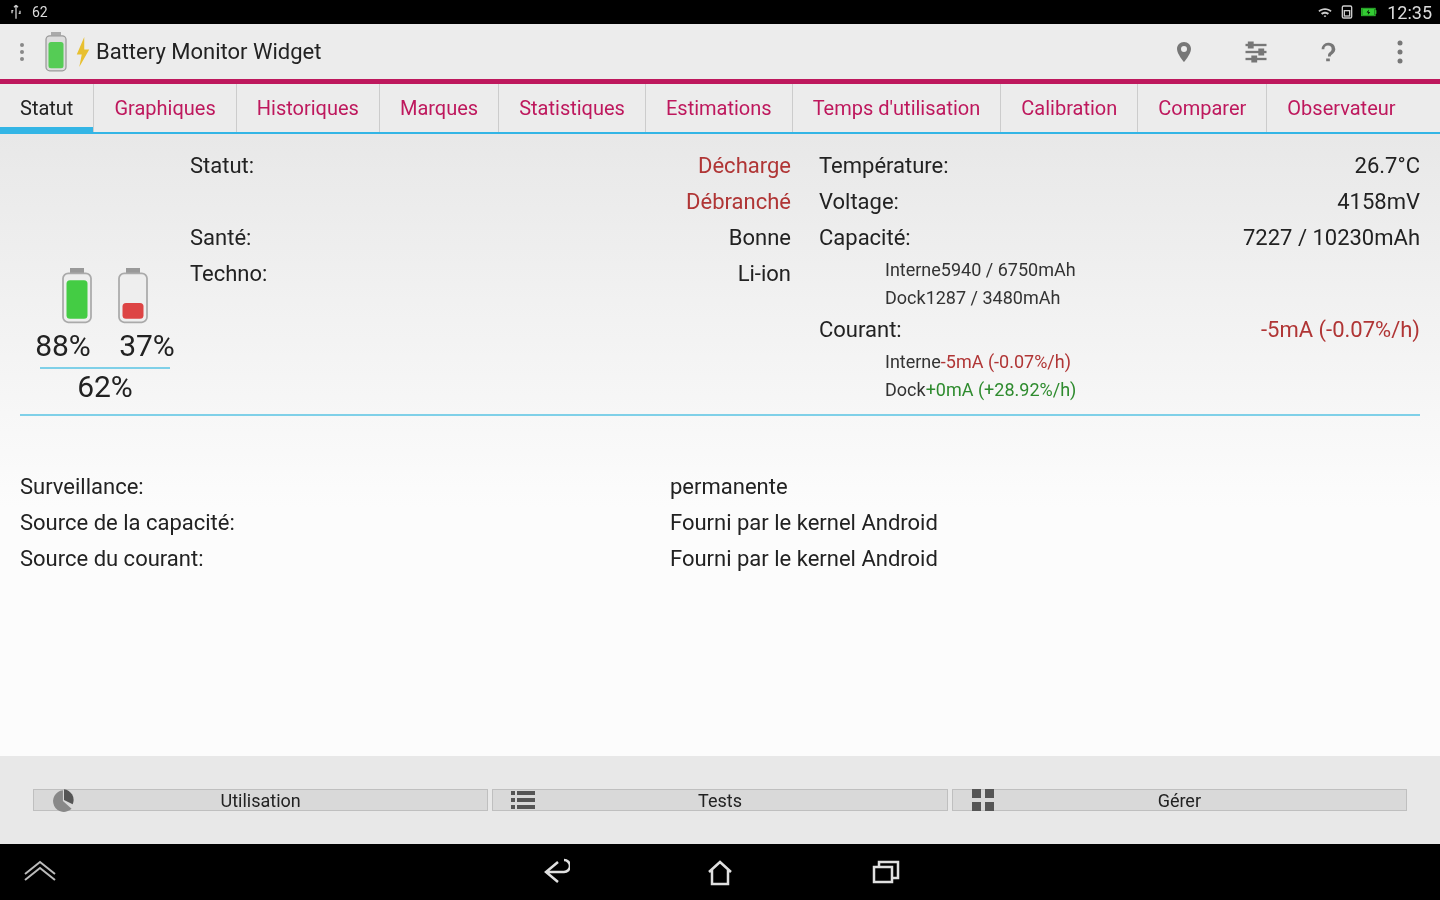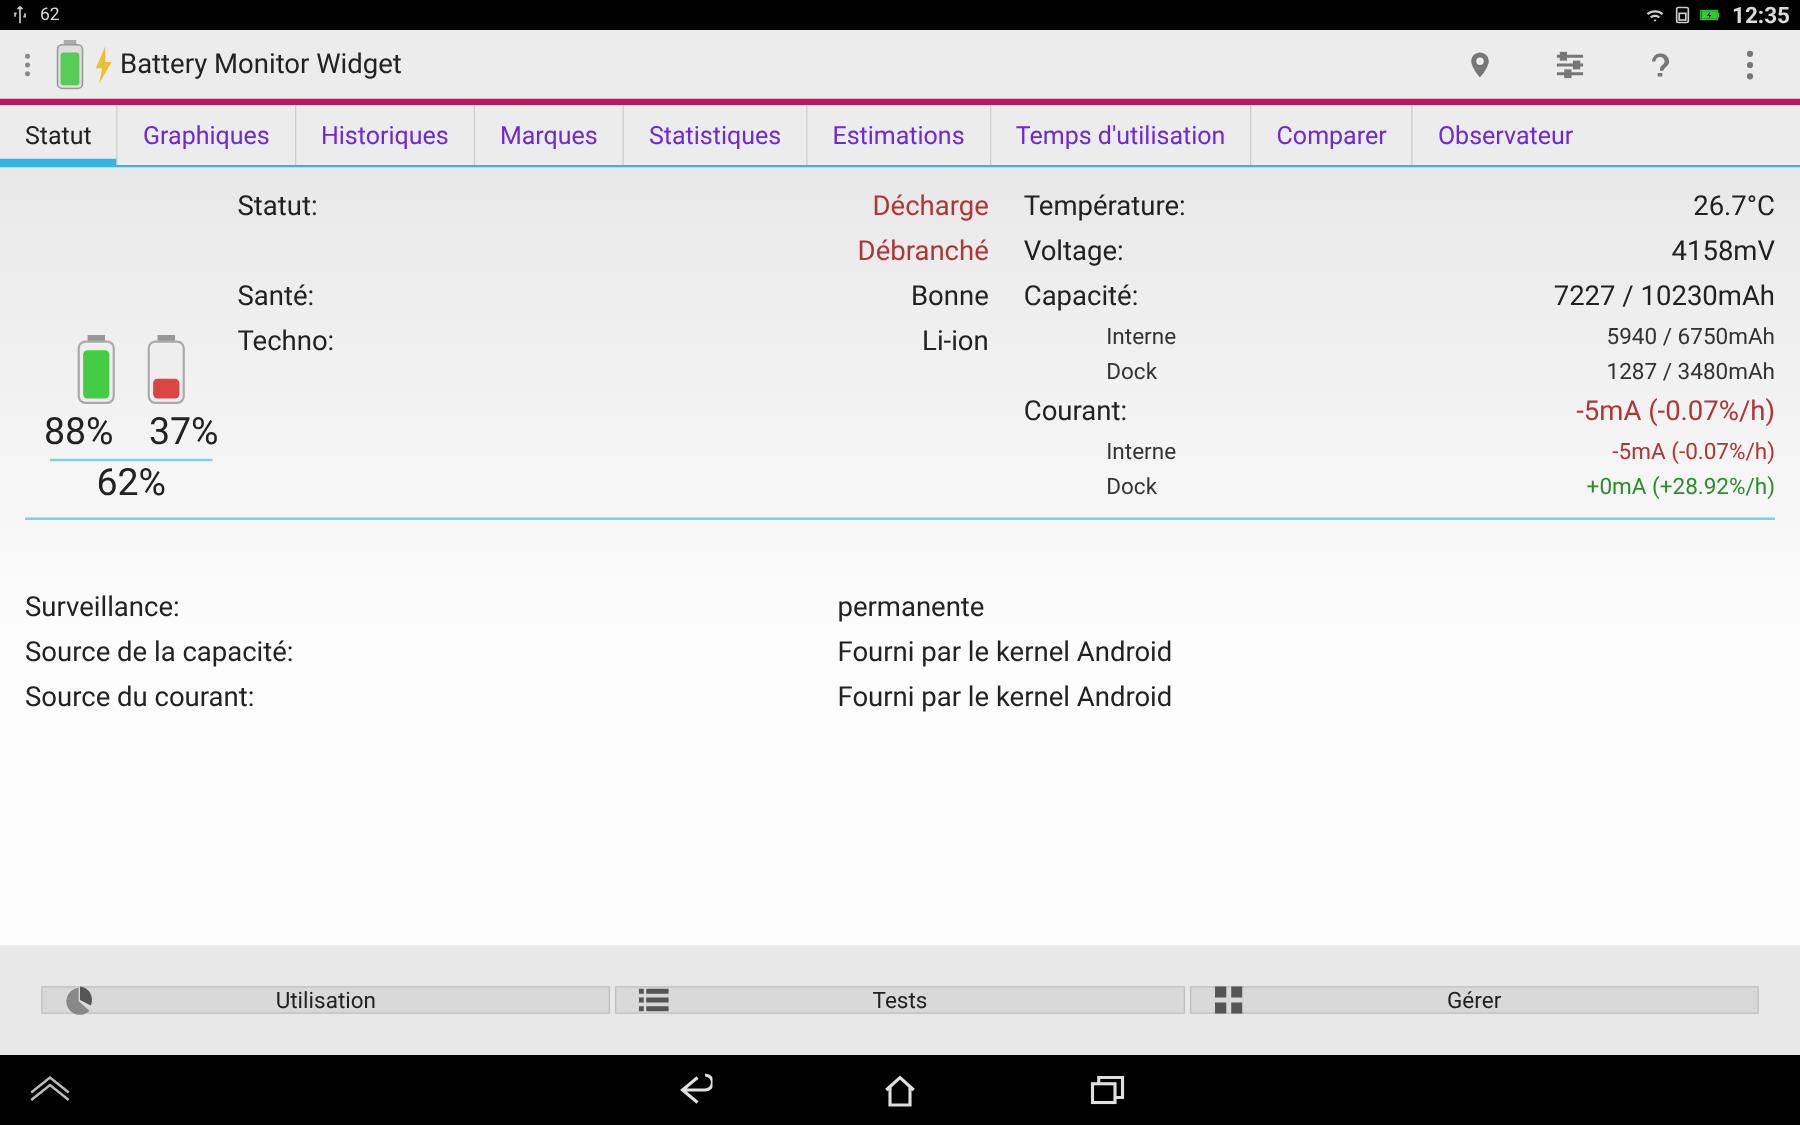--- a/index.html
+++ b/index.html
@@ -3,54 +3,54 @@
 <meta charset="utf-8">
 <style>
 * { box-sizing: border-box; margin: 0; padding: 0; font-family: Roboto, Arial, sans-serif; }
 body { width: 1440px; height: 900px; background: #e8e8e8; overflow: hidden; position: relative; }
 
 
 .status-bar { height: 24px; background: #000; color: #dcdcdc; display: flex; align-items: center; justify-content: space-between; padding: 0 8px; font-size: 14px; }
 .status-left { display: flex; align-items: center; gap: 8px; }
 .status-right { display: flex; align-items: center; gap: 6px; }
 .status-icon { width:16px; height:16px; display:inline-flex; align-items:center; justify-content:center; }
-.clock { font-size: 18px; font-weight: 700; margin-left: 4px; }
+.clock { font-size: 18px; font-weight: 400; margin-left: 4px; }
 
 
 .app-bar { height: 60px; background: #ececec; display: flex; align-items: center; padding: 0 12px; border-bottom: 5px solid #be185d; }
 .app-bar .mini-menu { width:20px; display:flex; flex-direction:column; gap:3px; margin-right:10px; }
 .app-bar .mini-menu span { width:4px; height:4px; background:#888; border-radius:50%; margin:0 auto; }
 .app-title { font-size: 22px; color:#222; flex:1; display:flex; align-items:center; gap:6px; }
 .app-actions { display:flex; gap:32px; align-items:center; padding-right:8px; }
 .action-btn { width:40px; height:40px; display:flex; align-items:center; justify-content:center; color:#666; }
 
 
 .tabs { height: 48px; background: #ececec; display:flex; align-items:stretch; }
-.tab { flex:0 0 auto; padding: 0 20px; display:flex; align-items:center; justify-content:center; font-size:20px; color:#6d28d9; border-right:1px solid #ccc; position:relative; cursor:pointer; }
+.tab { flex:0 0 auto; padding: 0 20px; display:flex; align-items:center; justify-content:center; font-size:20px; color:#be185d; border-right:1px solid #ccc; position:relative; cursor:pointer; }
 .tab:last-child { border-right:none; }
 .tab.active { color:#222;text-align:center; }
 .tab.active::after { content:''; position:absolute; left:0; right:0; bottom:0; height:5px; background:#33b5e5; }
 .tab-strip-bottom { height:2px; background:#33b5e5; }
 
 
 .content { padding: 14px 20px 0 20px; background: linear-gradient(#e8e8e8, #fcfcfc 60%); height: calc(100% - 24px - 60px - 48px - 2px - 88px - 56px); position:relative; }
 .top-sec { display:flex; border-bottom:2px solid #7fd0e8; padding-bottom:10px; }
 .batt-col { width:170px; display:flex; flex-direction:column; align-items:center;justify-content:flex-end; }
 .batt-icons { display:flex; gap:20px; margin-bottom:4px; }
 .batt-pcts { display:flex; gap:14px; font-size:30px; color:#222; }
 .batt-pcts span { width: 70px; text-align:center; }
 .batt-line { width:130px; height:2px; background:#7fd0e8; margin:4px 0 0 0; }
 .batt-total { font-size:30px; color:#222; }
 
 .info-cols { flex:1; display:flex; }
 .col { flex:1; }
 .row { display:flex; justify-content:space-between; font-size:22px; color:#222; line-height:36px; }
 .row .lbl { text-align:left; padding-right:12px; }
 .row .val { text-align:right; }
-.subrow { display:flex; justify-content:space-between; font-size:18px; color:#333; line-height:28px; }
+.subrow { display:flex; font-size:18px; color:#333; line-height:28px; }
 .subrow .lbl { padding-left:66px; }
 .red { color:#b03535; }
 .green { color:#2e8b2e; }
 
 .mid-sec { padding-top:18px;margin-top:35px; }
 .mid-row { display:flex; font-size:22px; color:#222; line-height:36px; }
 .mid-row .lbl { width:650px; }
 .mid-row .val { flex:1; }
 
 
@@ -154,20 +154,21 @@
 </div>
 
 <div class="tabs" id="tabs">
     <div class="tab active">Statut</div>
     <div class="tab">Graphiques</div>
     <div class="tab">Historiques</div>
     <div class="tab">Marques</div>
     <div class="tab">Statistiques</div>
     <div class="tab">Estimations</div>
     <div class="tab">Temps d'utilisation</div>
+    <div class="tab">Calibration</div>
     <div class="tab">Comparer</div>
     <div class="tab">Observateur</div>
   </div>
 <div class="tab-strip-bottom"></div>
 
 <div class="content">
   <div class="top-sec">
     <div class="batt-col">
       <div class="batt-icons">
         <span>

